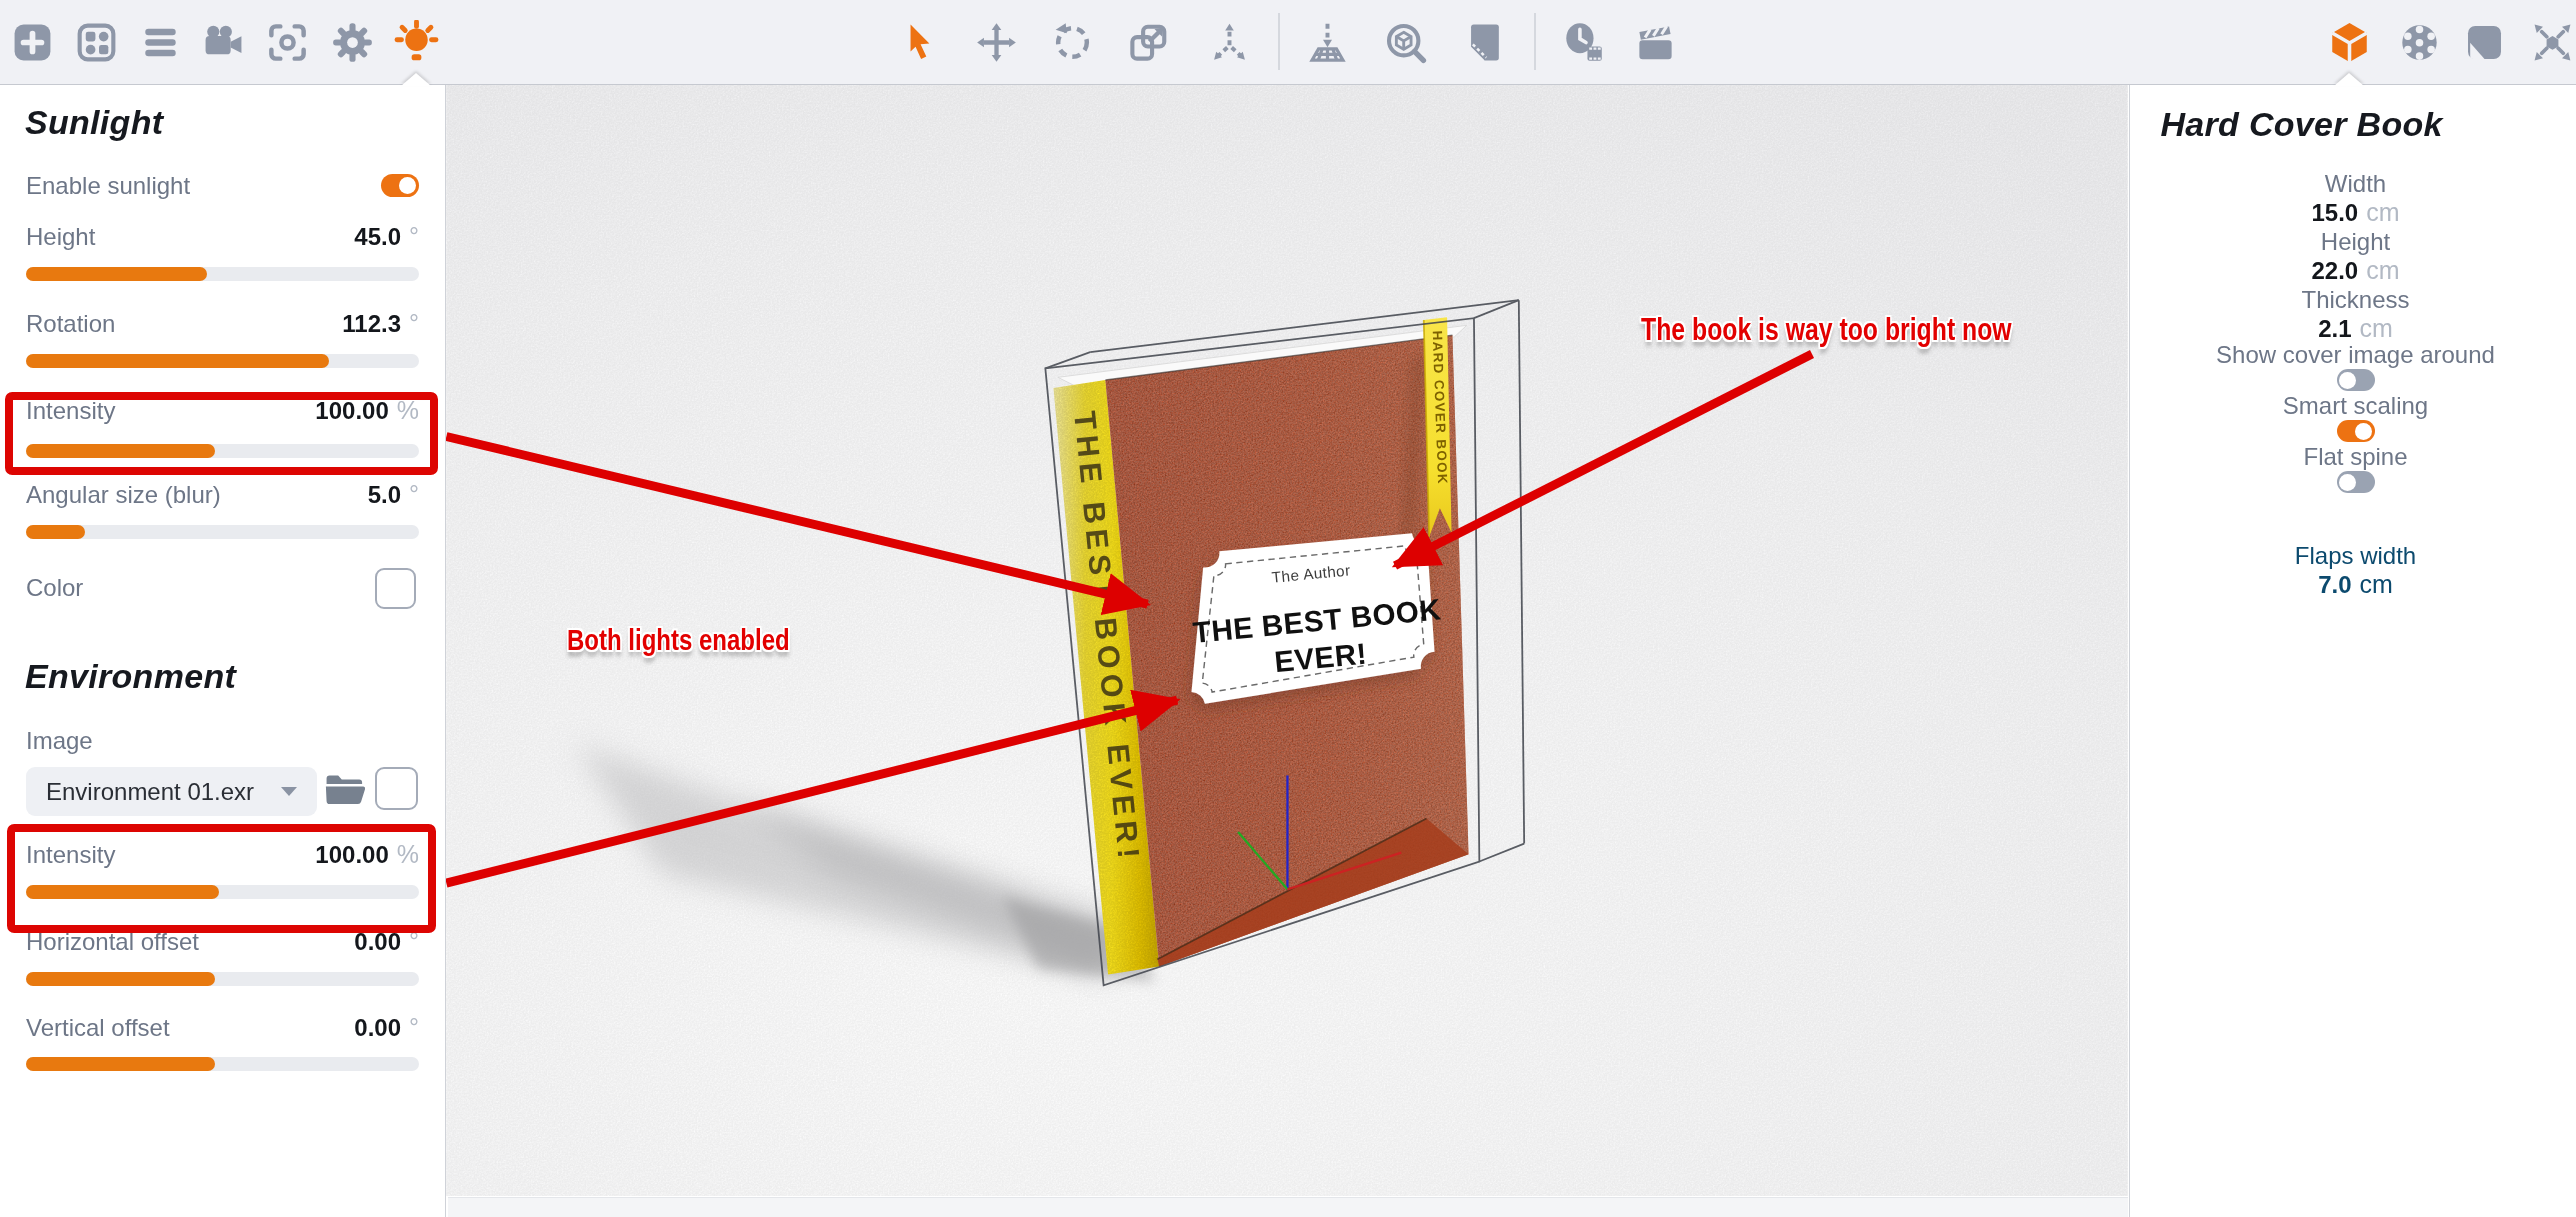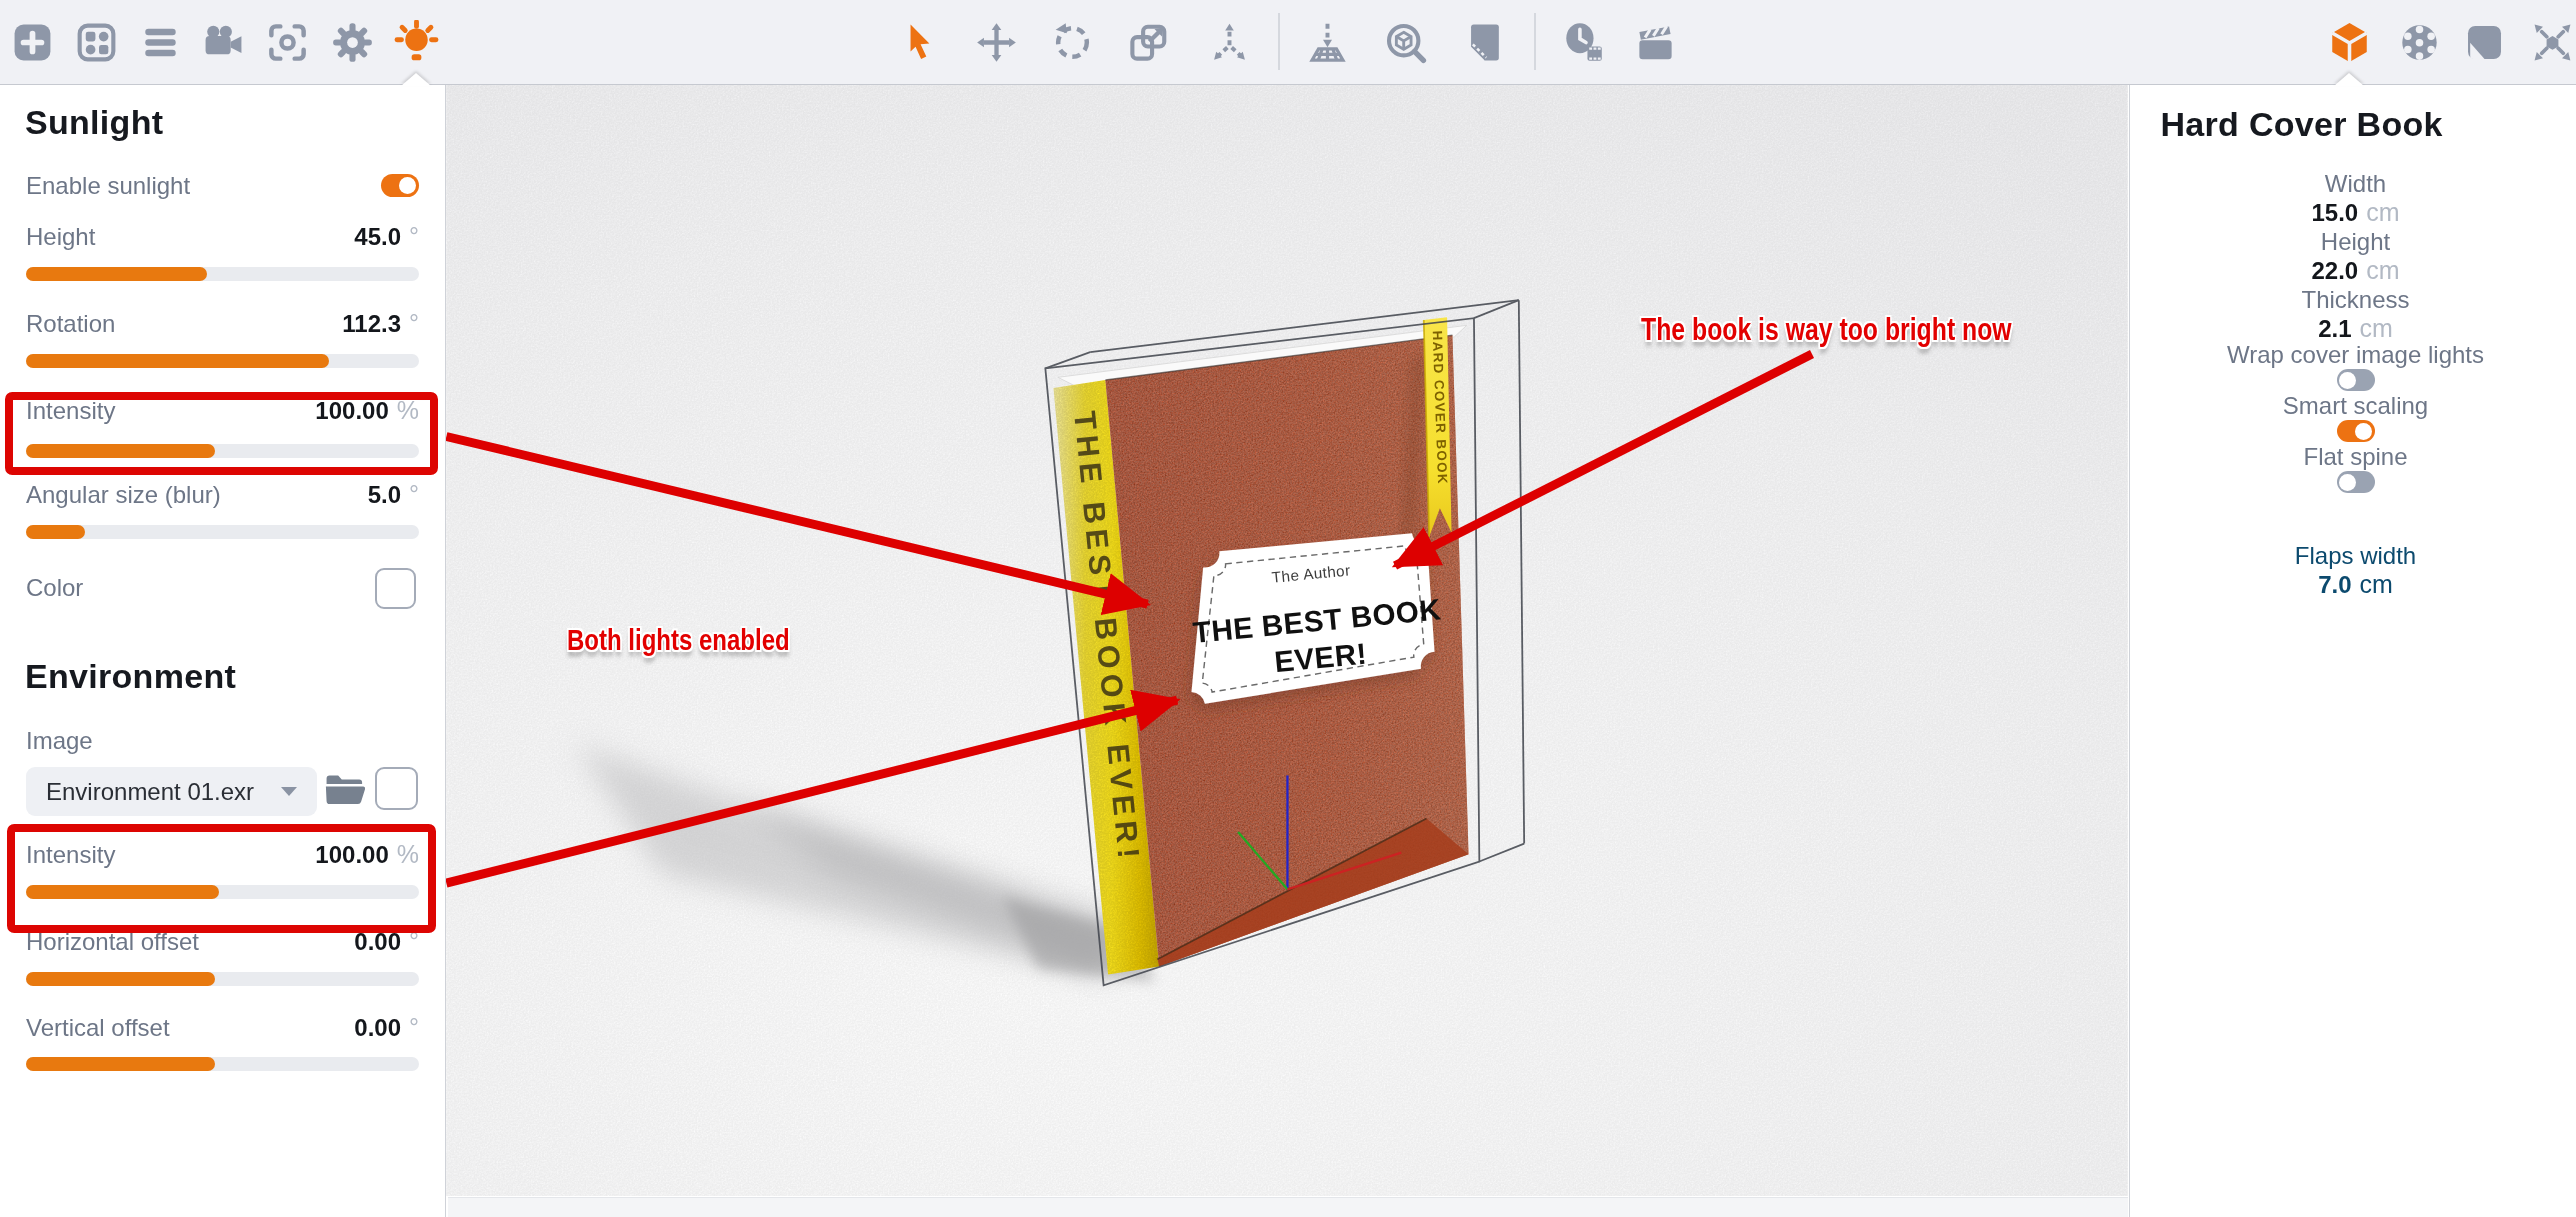--- a/index.html
+++ b/index.html
@@ -14,21 +14,21 @@
     width:50px; height:50px; display:flex; align-items:center; justify-content:center; }
   .tdiv { position:absolute; top:12.6px; height:57px; width:1.8px; background:#d5d8de; }
   .notch { position:absolute; top:73px; width:0; height:0; z-index:6;
     border-left:15.2px solid transparent; border-right:15.2px solid transparent;
     border-bottom:13.5px solid #fff; filter:drop-shadow(0 -1.8px 1.8px rgba(0,0,0,.16)); }
 
   
   .panel { position:absolute; top:85px; bottom:0; background:#fff; z-index:3; }
   .panel-left  { left:0; width:446px; border-right:1.8px solid #cfd2d8; }
   .panel-right { left:2129px; width:447px; border-left:1.8px solid #cfd2d8; }
-  .phead { position:absolute; left:25px; font-size:34px; font-weight:700; color:#16191f; letter-spacing:0.3px; }
+  .phead { position:absolute; left:25px; font-size:34px; font-weight:700; color:#16191f; letter-spacing:0.3px;font-style:italic; }
   .prow { position:absolute; left:26px; width:393px; height:33px;
     display:flex; justify-content:space-between; align-items:center; }
   .rrow { position:absolute; left:30.5px; width:390px; height:33px;
     display:flex; justify-content:space-between; align-items:center;flex-direction:column; }
   .plabel { font-size:24px; color:#6d7687; white-space:nowrap; }
   .pvalwrap { display:flex; align-items:flex-end; }
   .pval { font-size:24px; font-weight:700; color:#14171c; }
   .punit { font-size:25px; color:#b2b9c4; margin-left:8px; }
   .disabled .plabel, .disabled .pval, .disabled .punit { color:#0c4a6e; }
   .track { position:absolute; left:26px; width:393px; height:13.5px; border-radius:7.2px;
@@ -406,21 +406,21 @@
         </span>
     </div>
     <div class="rrow" style="top:201px">
       <span class="plabel">Thickness</span>
       <span class="pvalwrap">
           <span class="pval">2.1</span>
           <span class="punit">cm</span>
         </span>
     </div>
     <div class="rrow" style="top:256px">
-      <span class="plabel">Wrap cover image lights</span>
+      <span class="plabel">Show cover image around</span>
       <span class="toggle">
           <span class="knob"></span>
         </span>
     </div>
     <div class="rrow" style="top:307px">
       <span class="plabel">Smart scaling</span>
       <span class="toggle on">
           <span class="knob"></span>
         </span>
     </div>

